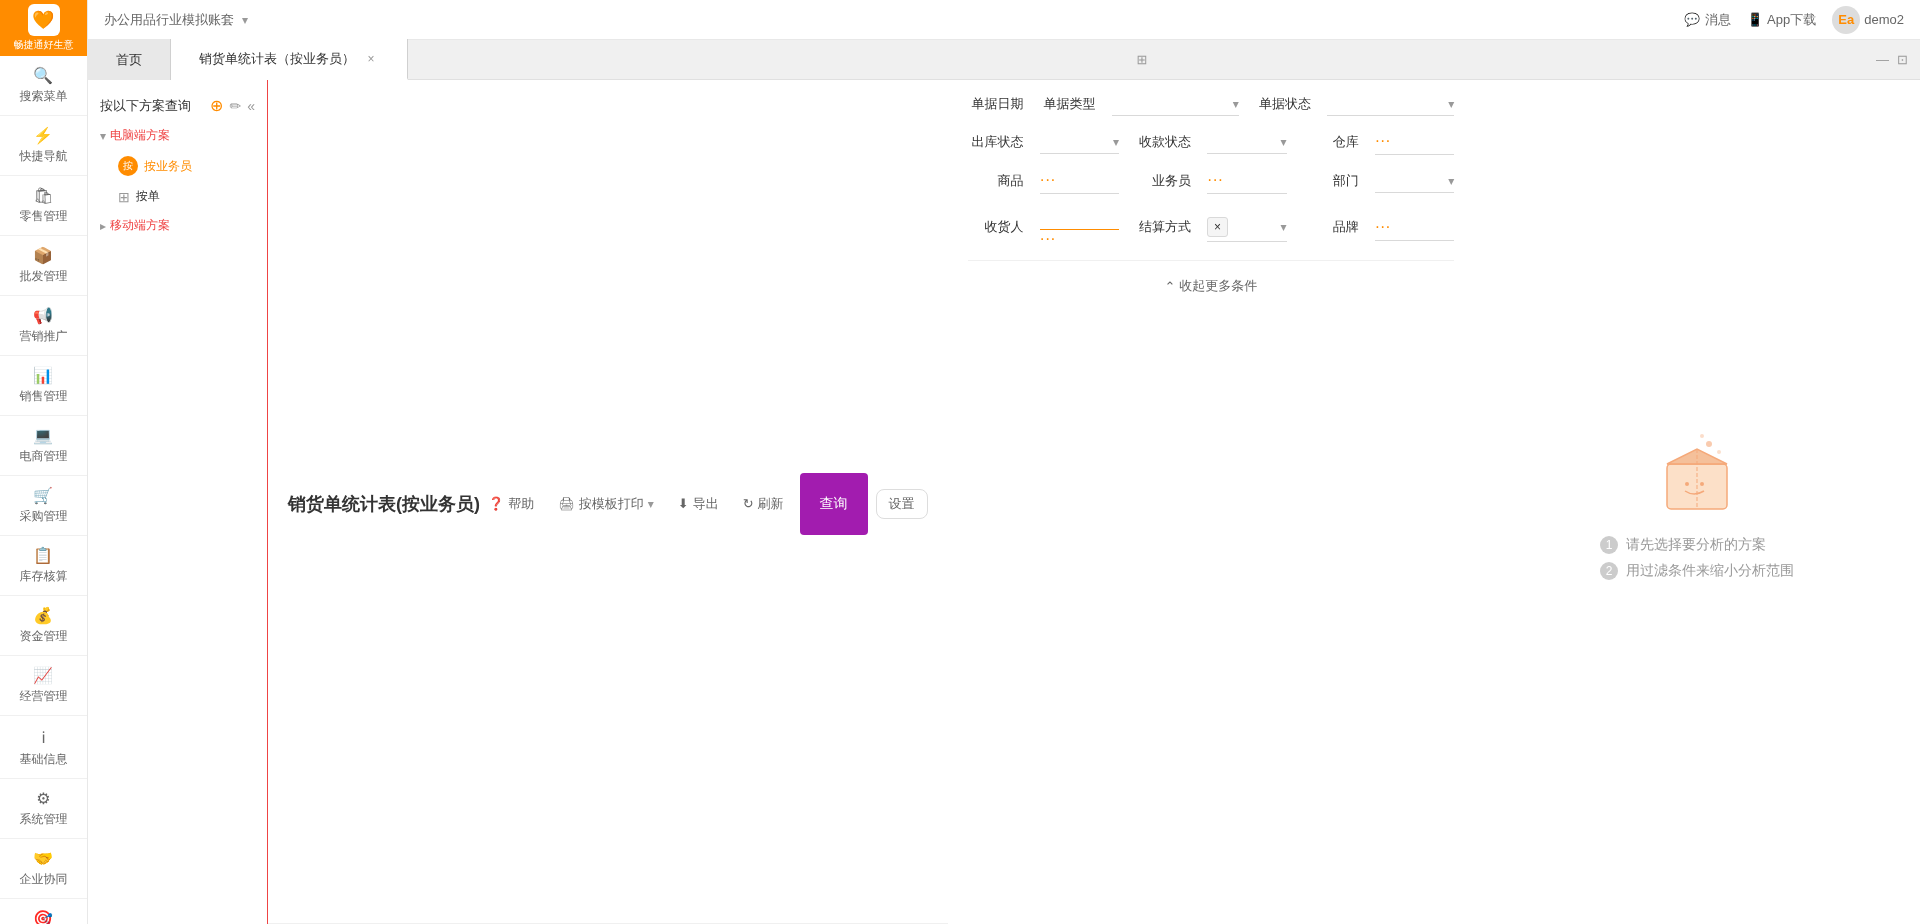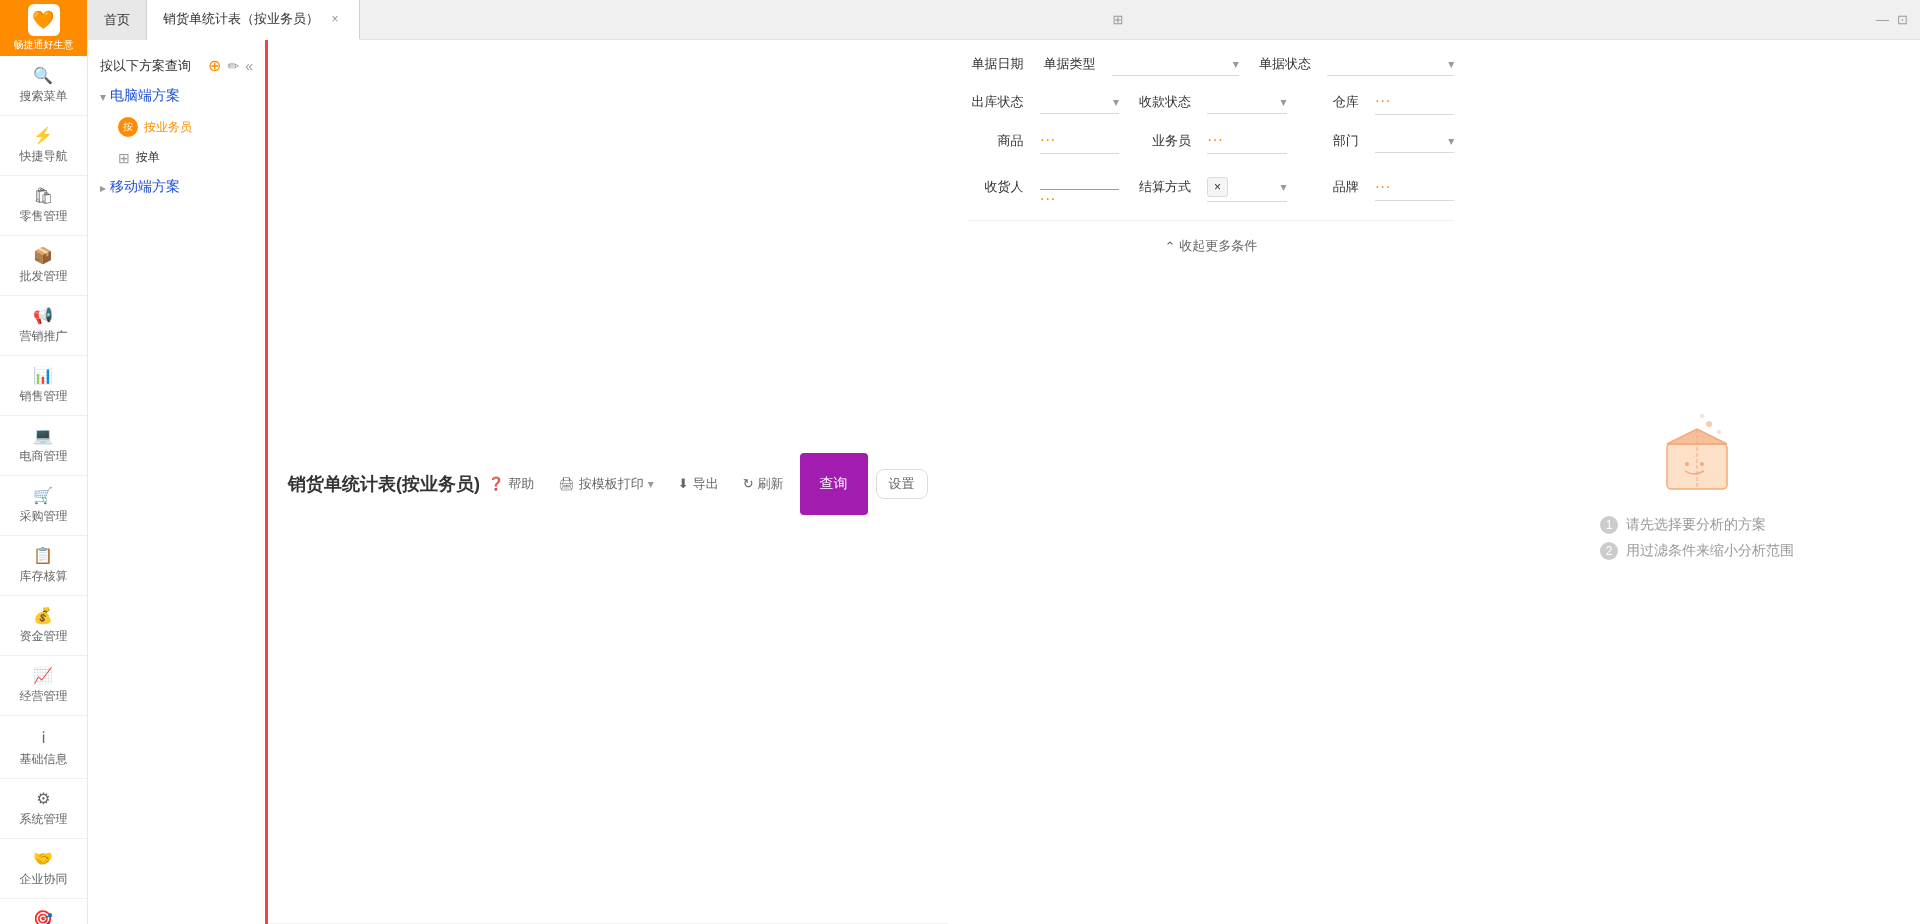--- a/index.html
+++ b/index.html
@@ -115,21 +115,21 @@
     .tabs-bar {
       height: 40px;
       background: #f0f0f0;
       display: flex;
       align-items: center;
       flex-shrink: 0;
       border-bottom: 1px solid #e0e0e0;
     }
     .tab {
       height: 41px;
-      padding: 0 16px;
+      padding: 0 28px;
       display: flex;
       align-items: center;
       gap: 8px;
       cursor: pointer;
       font-size: 13px;
       color: #666;
       background: #e0e0e0;
       border-right: 1px solid #d0d0d0;
     }
     .tab.home {
@@ -162,43 +162,43 @@
     .content-area {
       display: flex;
       flex: 1;
       overflow: hidden;
     }
 
     
     .left-panel {
       width: 180px;
       background: #fff;
-      border-right: 3px solid #ef4444;
+      border-right: 1px solid #ef4444;
       flex-shrink: 0;
       padding: 10px 0;
     }
     .left-panel-header {
       display: flex;
       align-items: center;
       justify-content: space-between;
       padding: 6px 12px;
       font-size: 13px;
       color: #333;
     }
     .left-panel-header-icons {
       display: flex;
       align-items: center;
       gap: 6px;
       color: #999;
     }
     .tree-item {
       padding: 6px 12px;
       cursor: pointer;
-      font-size: 14px;
-      color: #1d4ed8;
+      font-size: 12px;
+      color: #ef4444;
       display: flex;
       align-items: center;
       gap: 4px;
     }
     .tree-item-child {
       padding: 6px 12px 6px 30px;
       cursor: pointer;
       font-size: 12px;
       color: #333;
       display: flex;
@@ -473,20 +473,42 @@
   </div>
   <div class="sidebar-item">
     <span class="sidebar-item-icon">🎯</span>
 
   </div>
 
 </div>
 
 <div class="main-container">
 
+  <div class="top-header">
+    <div class="top-header-left">
+      <span>办公用品行业模拟账套</span>
+      <span class="chevron-down"></span>
+    </div>
+    <div class="top-header-right">
+      <div class="top-header-right-item">
+        <span>💬</span>
+        <span>消息</span>
+      </div>
+      <div class="top-header-right-item">
+        <span>📱</span>
+        <span>App下载</span>
+      </div>
+      <div class="top-header-right-item">
+        <div class="avatar">
+          <span style="color:#ff8c00; font-weight:bold; font-size:13px;">Ea</span>
+        </div>
+        <span>demo2</span>
+      </div>
+    </div>
+  </div>
 
   <div class="tabs-bar">
     <div class="tab home">
       <span>首页</span>
     </div>
     <div class="tab active">
       <span>销货单统计表（按业务员）</span>
       <span class="tab-close">×</span>
     </div>
     <div class="tab-expand">

